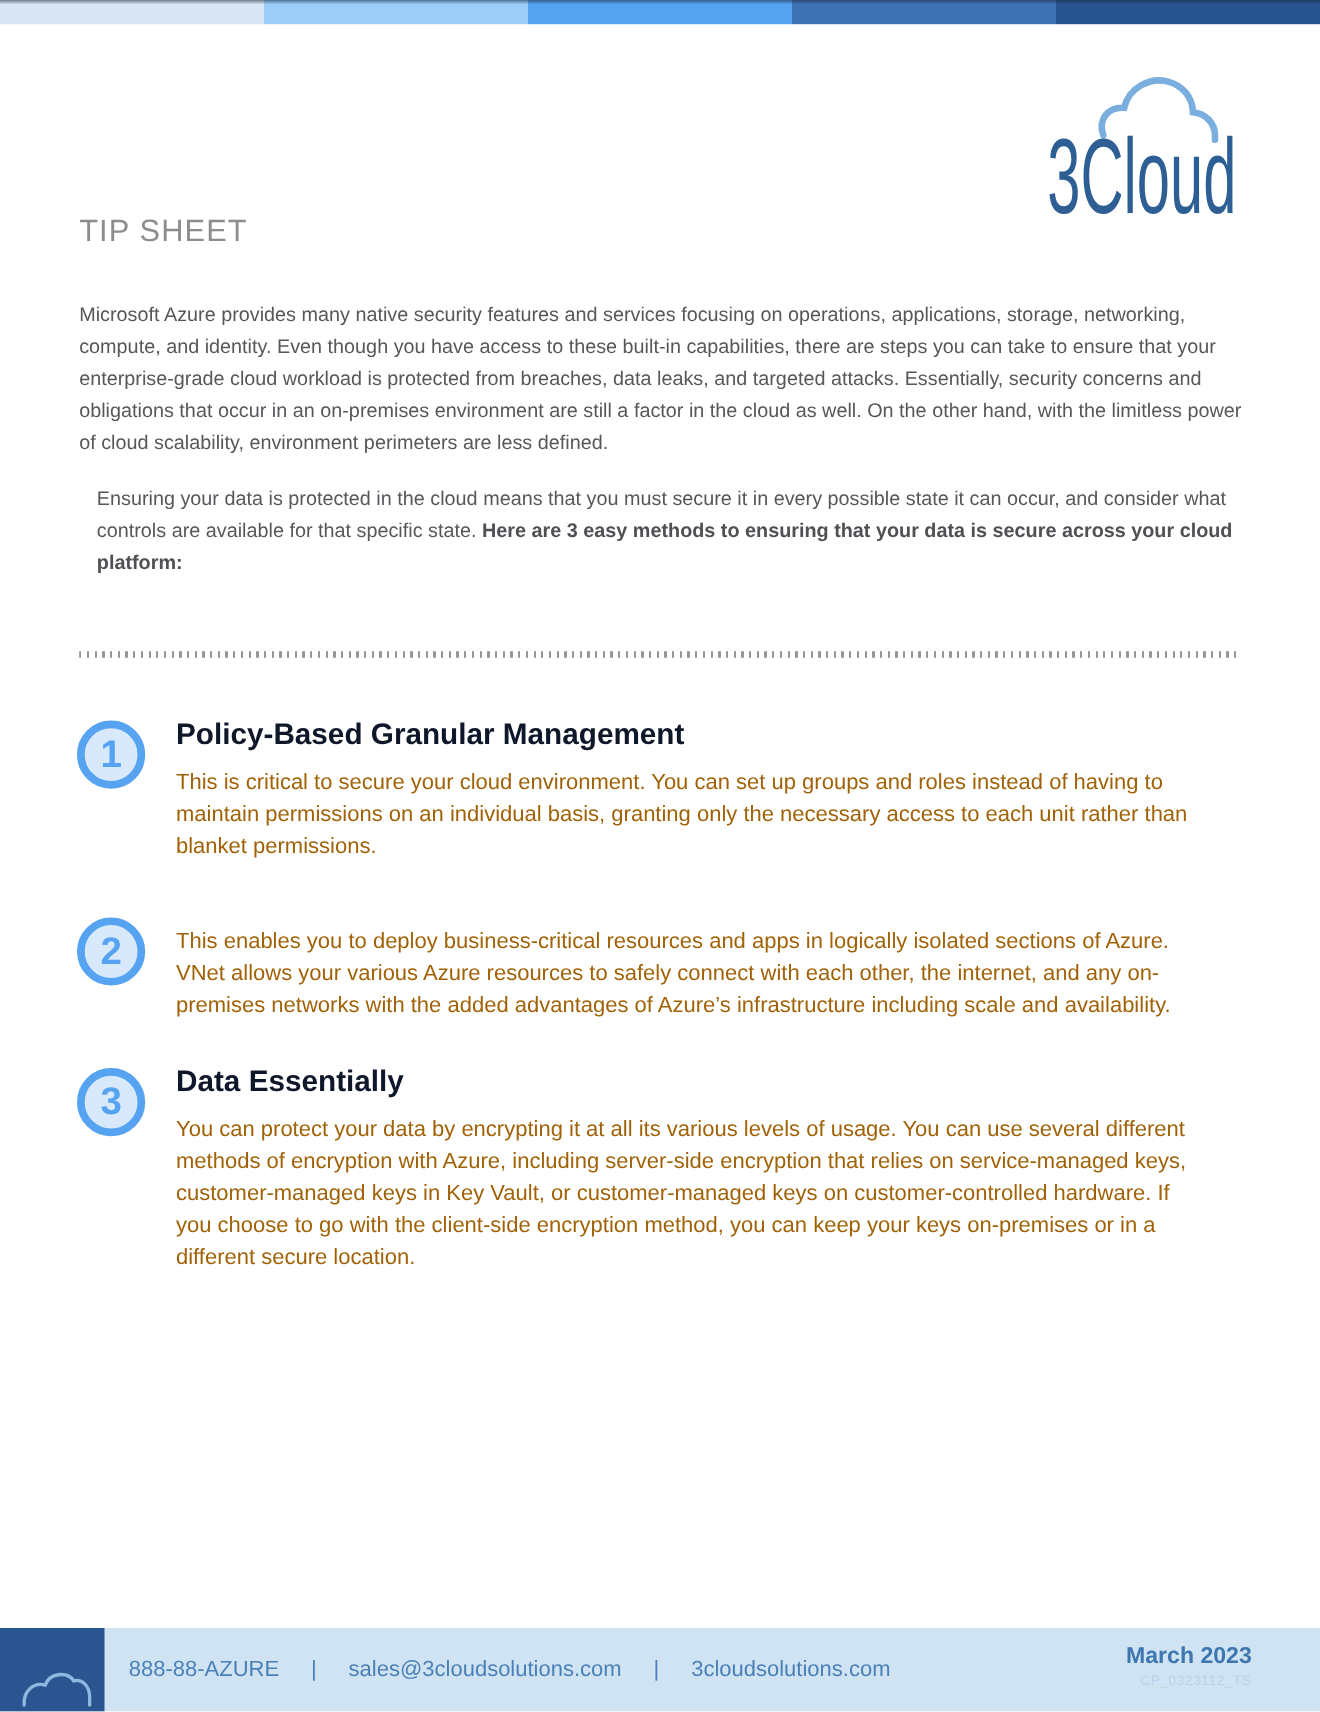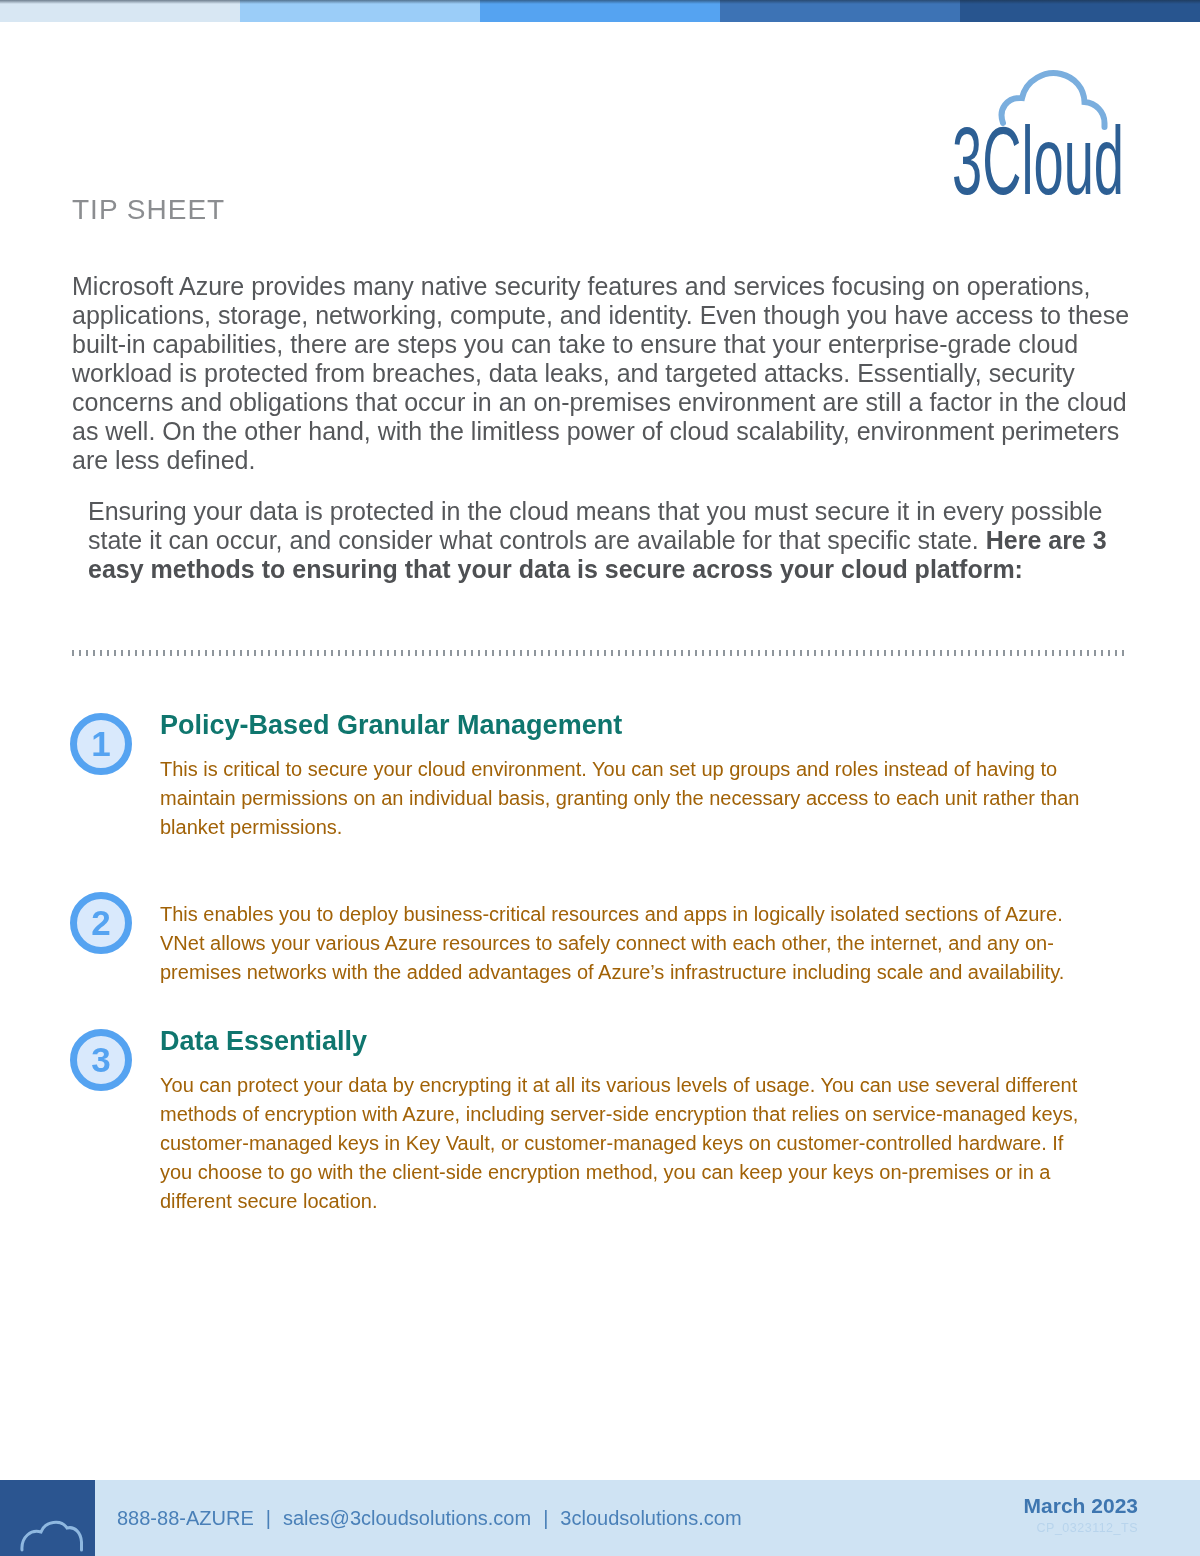--- a/index.html
+++ b/index.html
@@ -56,21 +56,21 @@
   .page-title {
     margin-top: 2px;
     font-size: 40px;
     line-height: 50px;
     color: #2c3c4b;
     font-weight: 400;
   }
   .intro p {
     margin-top: 46px;
     width: 1058px;
-    font-size: 25px;
+    font-size: 18px;
     line-height: 29px;
     color: #55575a;
   }
   .intro p + p { margin-top: 22px; margin-left: 16px; }
   .intro .bold { font-weight: 700; color: #4e5053; }
 
   .divider {
     margin-top: 66px;
     width: 1056px;
     height: 6px;
@@ -103,21 +103,21 @@
     font-weight: 700;
     display: flex;
     align-items: center;
     justify-content: center;
   }
   .section-body-wrap { margin-left: 28px; }
   .section-heading {
     font-size: 27px;
     line-height: 34px;
     font-weight: 700;
-    color: #0f766e;
+    color: #0f172a;
   }
   .section-text {
     margin-top: 13px;
     width: 932px;
     font-size: 20px;
     line-height: 29px;
     color: #a16207;
   }
 
   
@@ -134,21 +134,21 @@
     background: #2b5590;
     flex: 0 0 95px;
     display: flex;
     align-items: flex-end;
     justify-content: center;
   }
   .footer-contacts {
     display: flex;
     align-items: center;
     margin-left: 22px;
-    gap: 12px;
+    gap: 29px;
     font-size: 20px;
     color: #4a80b8;
   }
   .footer-sep { color: #4a80b8; }
   .footer-right {
     position: absolute;
     right: 62px;
     top: 14px;
     text-align: right;
   }

